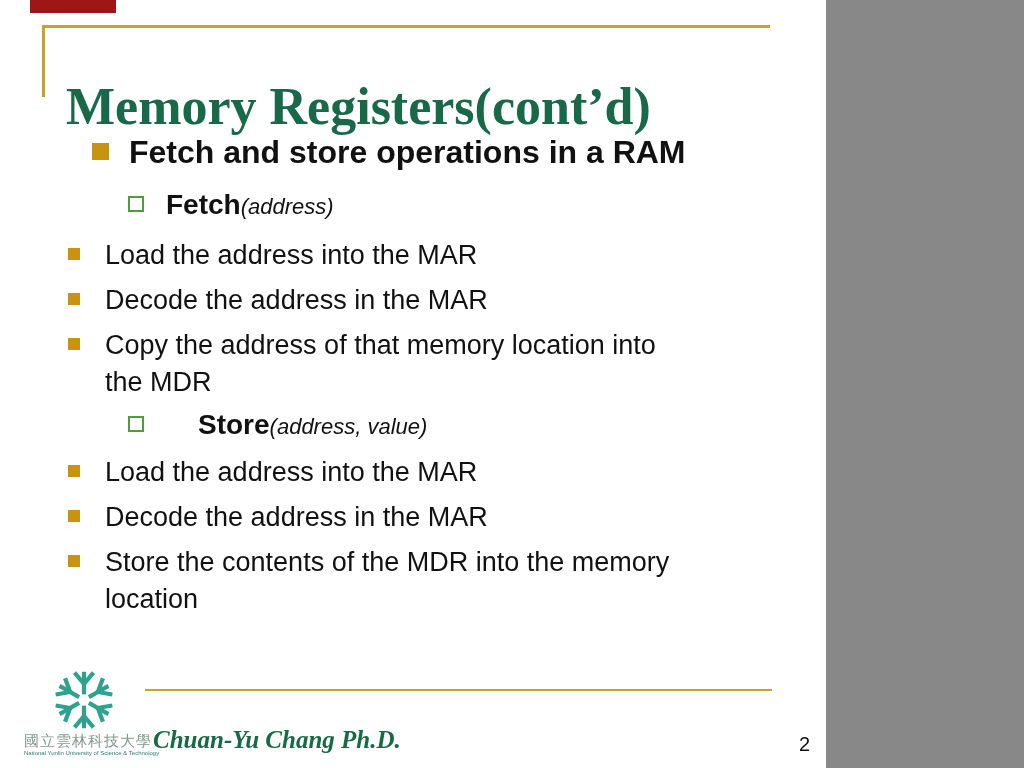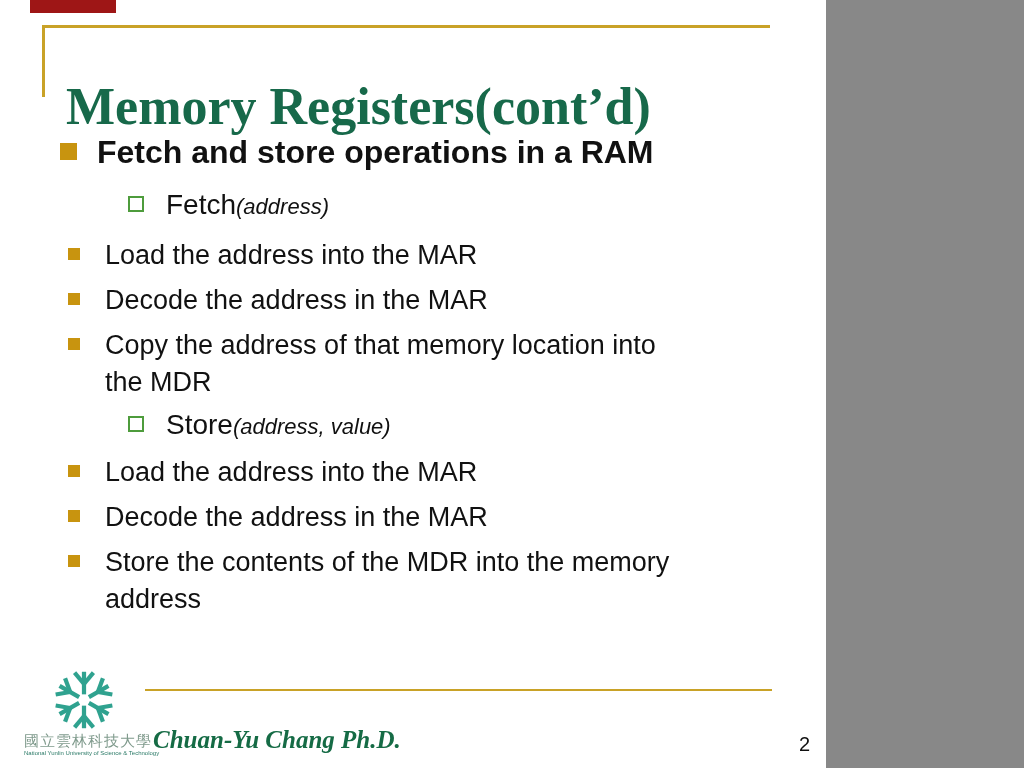--- a/index.html
+++ b/index.html
@@ -12,36 +12,36 @@
   .rule-top{position:absolute; left:42px; right:56px; top:25px; height:3px; background:var(--accent_gold);}
   .rule-left{position:absolute; left:42px; top:25px; width:3px; height:72px; background:var(--accent_gold);}
   .title{
     position:absolute; left:66px; top:44px; width:900px;
     font-family:"Liberation Serif", serif; font-size:52px; line-height:56px;
     color:var(--title_green); letter-spacing:0px; white-space:nowrap;
   }
   
   .body-list{position:absolute; left:0; top:0; width:1024px;}
   .row{display:flex; align-items:flex-start;}
-  .row.l1{padding-left:60px; margin-top:133px;}
+  .row.l1{padding-left:92px; margin-top:133px;}
   .row.l2{padding-left:128px;}
   .row.l3{padding-left:68px;}
   .bullet{flex:0 0 auto; display:inline-block;}
   .b1{width:17px; height:17px; background:var(--bullet_gold); margin-right:20px; transform:translateY(10px);}
   .b2{width:12px; height:12px; background:#fff; border:2px solid var(--bullet_green); margin-right:22px; transform:translateY(8px);}
   .b3{width:12px; height:12px; background:var(--bullet_gold); margin-right:25px; transform:translateY(11px);}
   .t1{font-size:32px; line-height:38px; font-weight:bold; color:var(--text_black);}
-  .t2 .kw{font-size:28px; line-height:34px; font-weight:normal; color:var(--text_black);}
+  .t2 .kw{font-size:28px; line-height:34px; font-weight:bold; color:var(--text_black);}
   .t2 .args{font-size:22px; font-style:italic; color:var(--text_black); margin-left:0;}
   .t3{font-size:27px; line-height:37px; color:var(--text_black);}
   .ln{display:block;}
   .mt-fetch{margin-top:17px;}
   .mt-a{margin-top:15px;}
   .mt-b{margin-top:8px;}
-  .mt-store{margin-top:7px;}
+  .mt-store{margin-top:7px;gap:32px;}
   .mt-c{margin-top:12px;}
   
   .rule-footer{position:absolute; left:145px; right:54px; top:689px; height:2px; background:var(--accent_gold);}
   .logo{position:absolute; left:24px; top:668px; width:120px; text-align:center;}
   .logo svg{display:block; margin:0 auto;}
   .uni-cn{font-size:15px; letter-spacing:1px; color:var(--logo_gray_green); line-height:18px; white-space:nowrap;text-align:center;}
   .uni-en{font-size:6px; color:var(--logo_teal_dark); line-height:7px; white-space:nowrap;}
   .author{
     position:absolute; left:153px; top:726px;
     font-family:Liberation Serif, serif; font-style:italic; font-weight:bold;
@@ -114,21 +114,21 @@
       <span class="bullet b3"></span>
       <div class="t3">
         <span class="ln">Decode the address in the MAR</span>
       </div>
     </div>
 
     <div class="row l3 mt-b">
       <span class="bullet b3"></span>
       <div class="t3">
         <span class="ln">Store the contents of the MDR into the memory</span>
-        <span class="ln">address</span>
+        <span class="ln">location</span>
       </div>
     </div>
 
   </div>
 
   <div class="rule-footer"></div>
 
   <div class="logo">
     <svg width="64" height="64" viewBox="-34 -34 68 68">
       <g stroke="#2FA28F" stroke-width="4.5" fill="none" stroke-linecap="butt">

